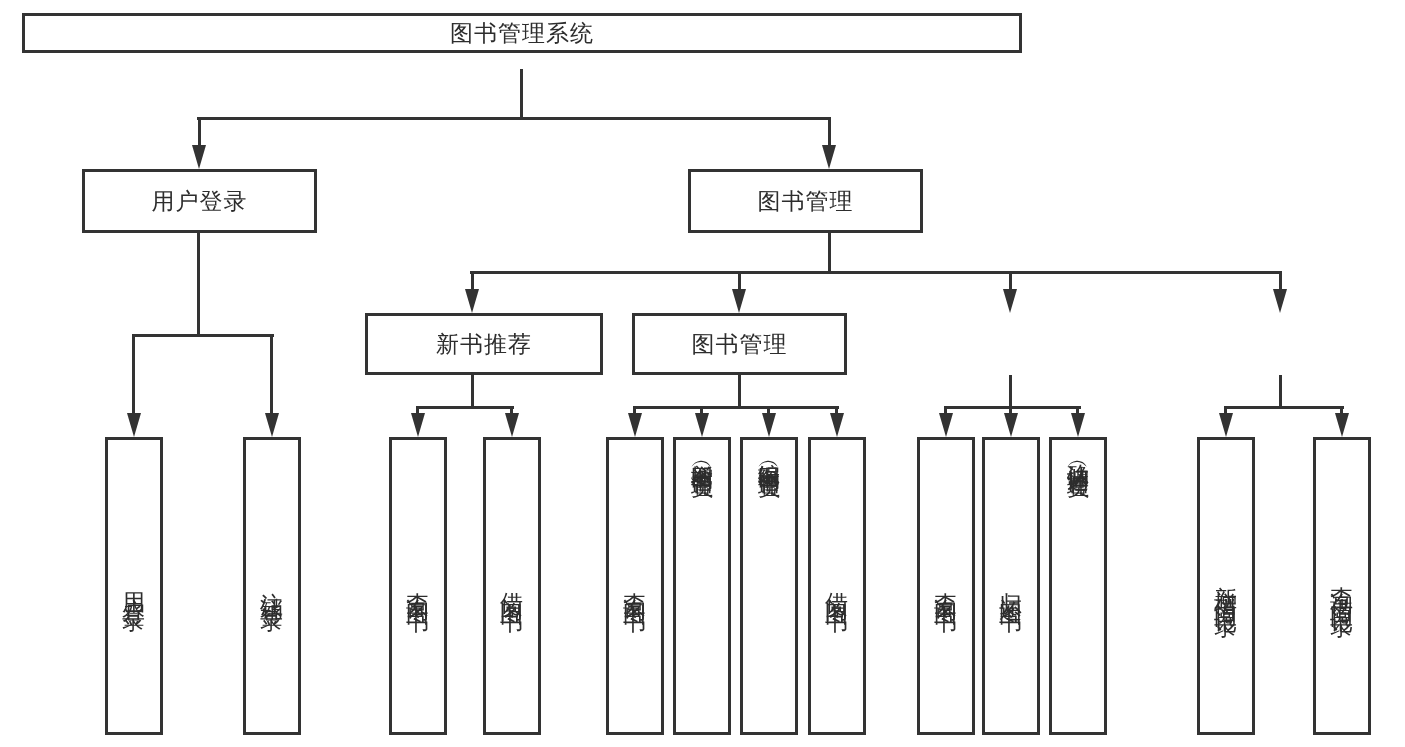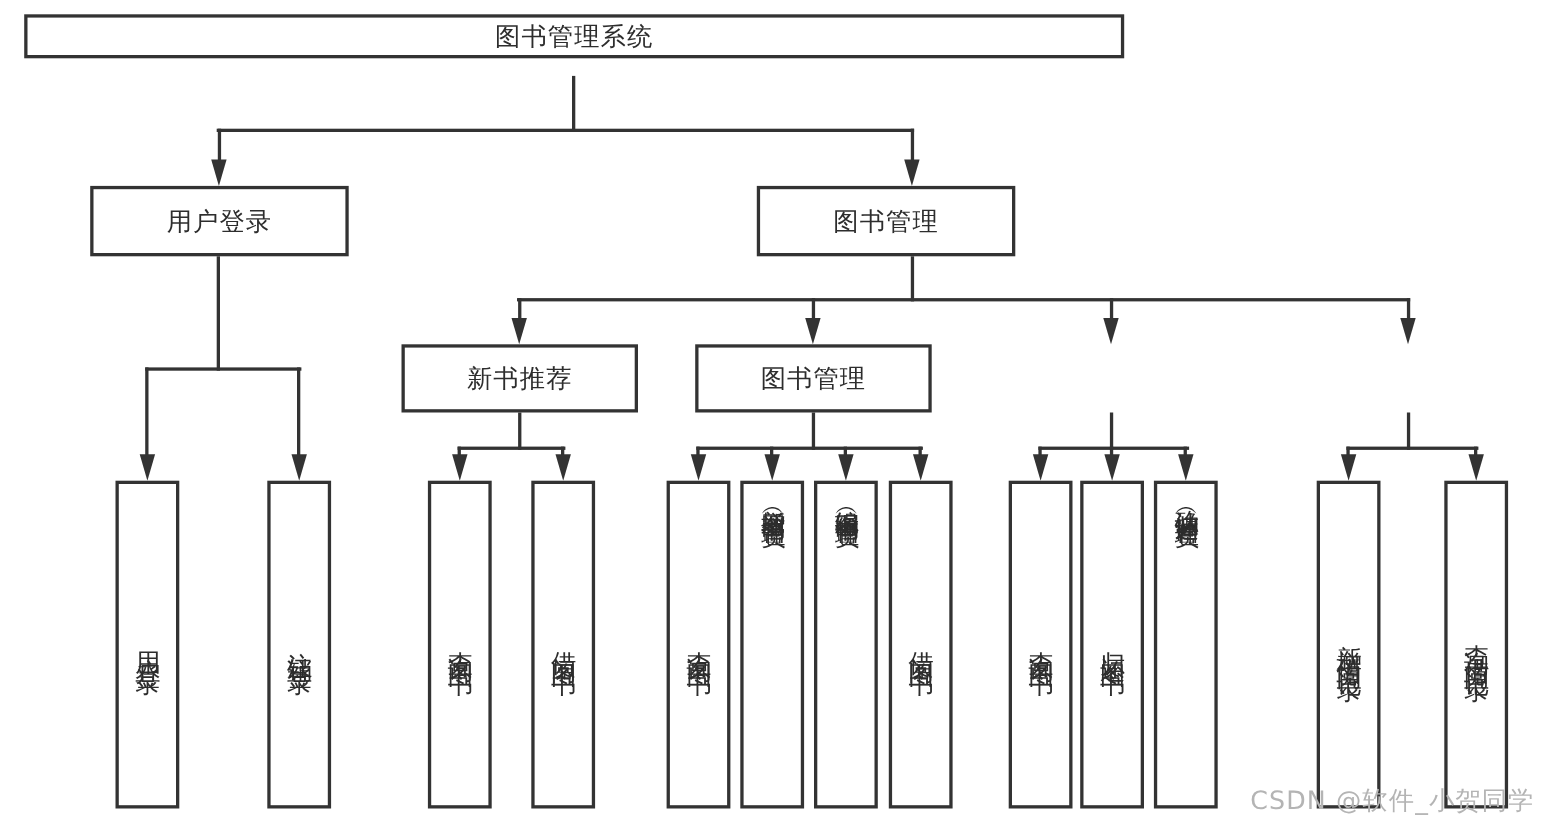--- a/index.html
+++ b/index.html
@@ -91,21 +91,21 @@
   <div class="hline" style="left:470px;top:271px;width:812px;"></div>
   <div class="vline" style="left:471px;top:271px;height:28px;"></div>
   <div class="arrow" style="left:465px;top:289px;"></div>
   <div class="vline" style="left:738px;top:271px;height:28px;"></div>
   <div class="arrow" style="left:732px;top:289px;"></div>
   <div class="vline" style="left:1009px;top:271px;height:28px;"></div>
   <div class="arrow" style="left:1003px;top:289px;"></div>
   <div class="vline" style="left:1279px;top:271px;height:28px;"></div>
   <div class="arrow" style="left:1273px;top:289px;"></div>
 
-  <div class="box" style="left:365px;top:313px;width:215px;height:62px;">新书推荐</div>
+  <div class="box" style="left:365px;top:313px;width:238px;height:62px;">新书推荐</div>
   <div class="box" style="left:632px;top:313px;width:215px;height:62px;">图书管理</div>
 
   <div class="vline" style="left:471px;top:375px;height:34px;"></div>
   <div class="hline" style="left:416px;top:406px;width:98px;"></div>
   <div class="vline" style="left:416px;top:406px;height:13px;"></div>
   <div class="arrow" style="left:411px;top:413px;"></div>
   <div class="vline" style="left:510px;top:406px;height:13px;"></div>
   <div class="arrow" style="left:505px;top:413px;"></div>
 
   <div class="vline" style="left:738px;top:375px;height:34px;"></div>
@@ -146,15 +146,14 @@
   <div class="box-v long" style="left:740px;top:437px;width:58px;height:298px;">编辑图书（管理员）</div>
   <div class="box-v" style="left:808px;top:437px;width:58px;height:298px;">借阅图书</div>
 
   <div class="box-v" style="left:917px;top:437px;width:58px;height:298px;">查询图书</div>
   <div class="box-v" style="left:982px;top:437px;width:58px;height:298px;">归还图书</div>
   <div class="box-v long" style="left:1049px;top:437px;width:58px;height:298px;">确认归还（管理员）</div>
 
   <div class="box-v" style="left:1197px;top:437px;width:58px;height:298px;">新增借阅记录</div>
   <div class="box-v" style="left:1313px;top:437px;width:58px;height:298px;">查询借阅记录</div>
 
-  <div class="watermark">CSDN @软件_小贺同学</div>
 
 </div>
 
 </body></html>

